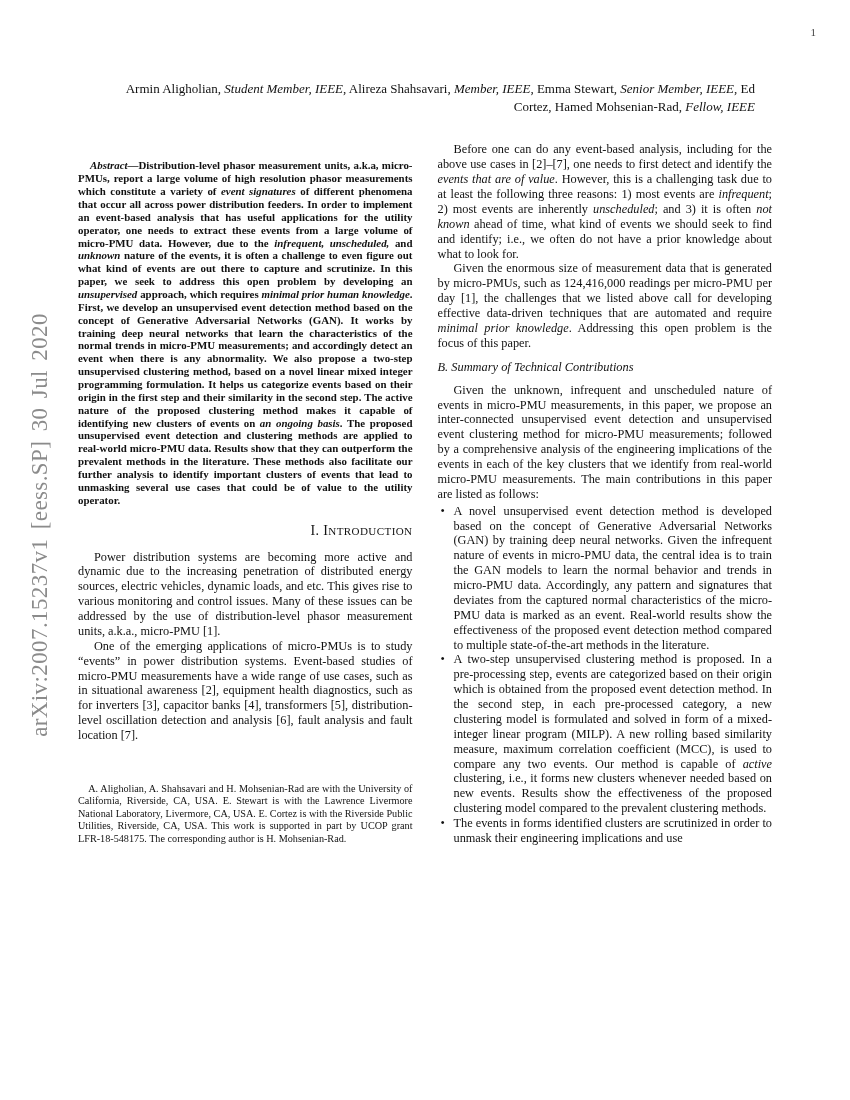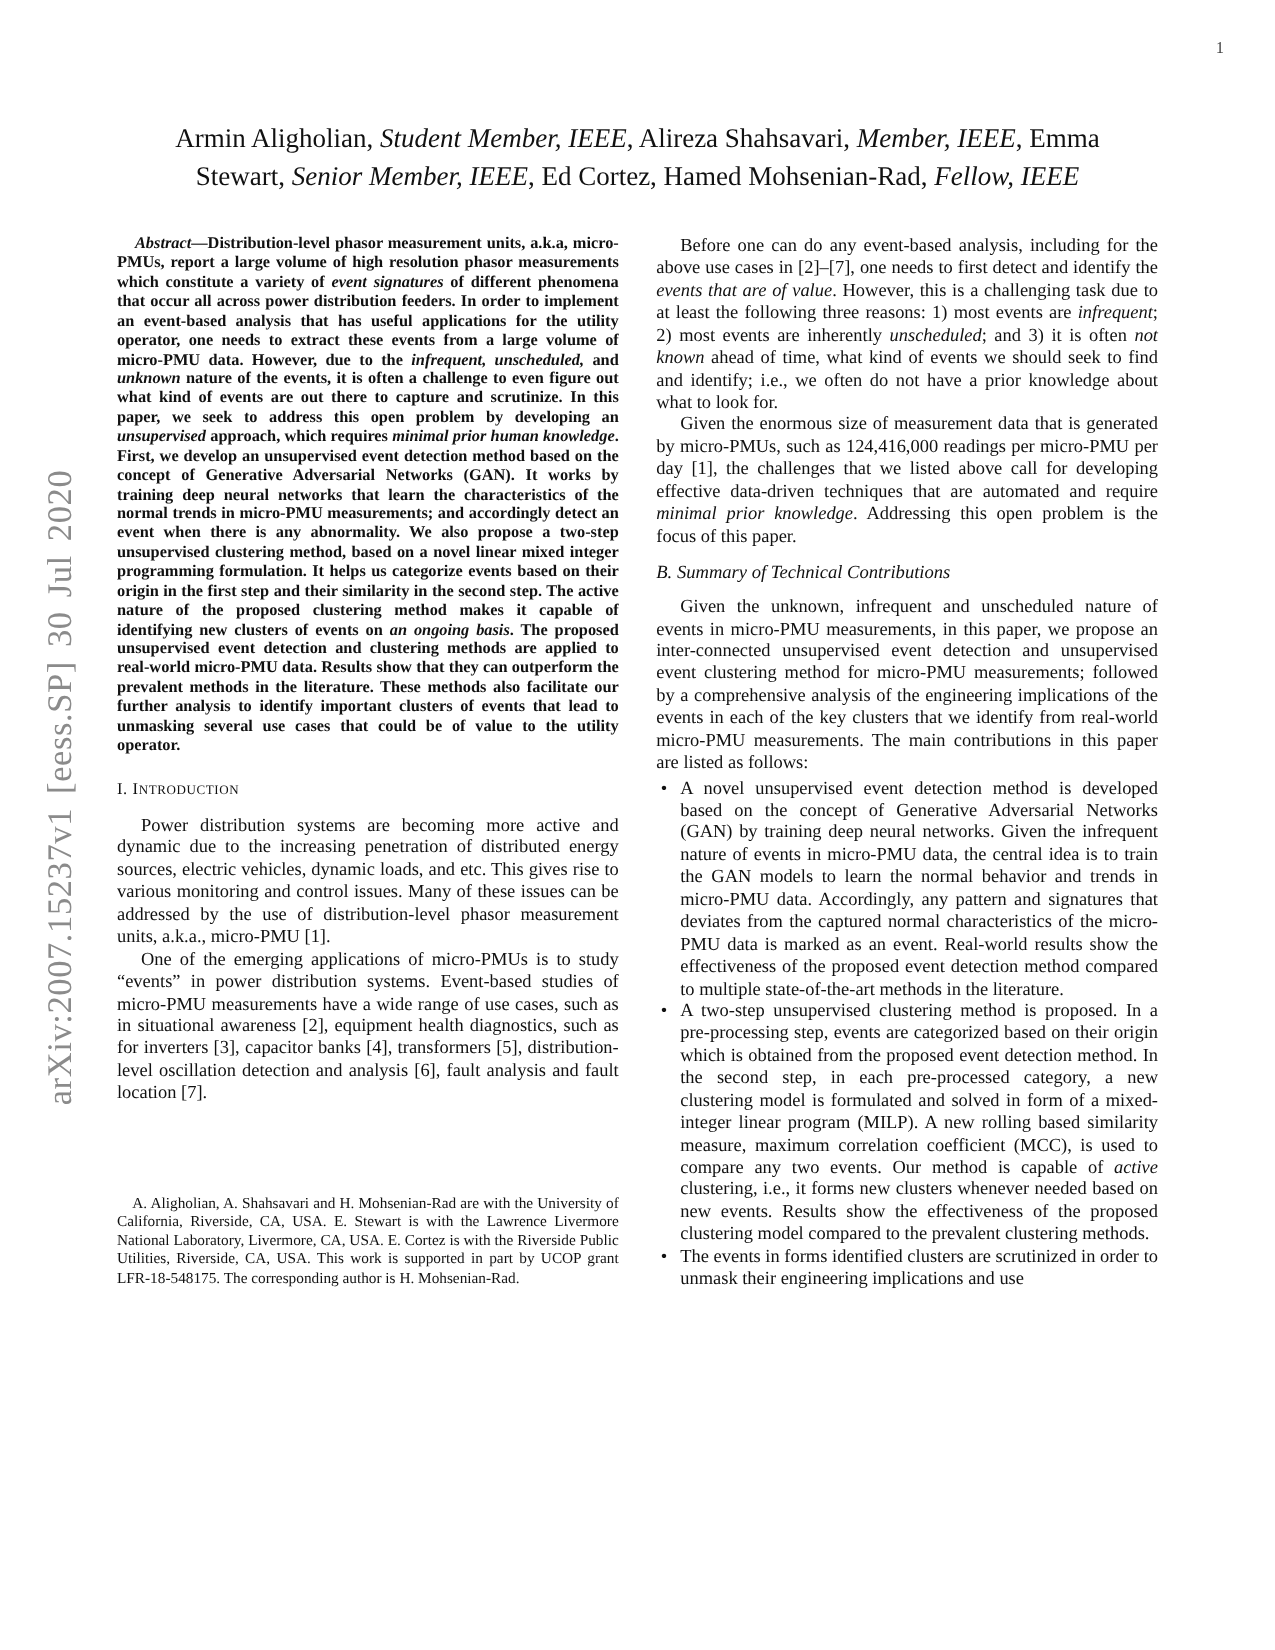--- a/index.html
+++ b/index.html
@@ -21,34 +21,34 @@
     transform:rotate(-90deg);
     font-size:23px; color:#8b8b8b; letter-spacing:0.4px; word-spacing:0.14em;
   }
 
   .titleblock { text-align:center; margin-top:24px; }
   .title {
     font-size:29px; font-weight:normal; line-height:1.22;
     max-width:700px; margin:0 auto;
   }
   .authors {
-    font-size:18px; line-height:1.4; margin:17px auto 0 auto; max-width:660px;
+    font-size:13px; line-height:1.4; margin:17px auto 0 auto; max-width:660px;text-align:right;
   }
 
   .columns { display:flex; gap:25px; margin-top:26px; align-items:stretch; }
   .col { flex:1 1 0; min-width:0; display:flex; flex-direction:column; }
 
   .abstract {
     font-size:10.9px; font-weight:bold; line-height:1.18;
-    text-align:justify; text-indent:1.1em; hyphens:auto;
+    text-align:justify; text-indent:1.1em; hyphens:auto;margin-top:17px;
   }
   .keywords { margin-top:10px; }
 
   .section-heading {
-    text-align:left; font-weight:normal; font-size:11px;
+    text-align:right; font-weight:normal; font-size:14px;
     letter-spacing:0.4px; margin-top:16px; margin-bottom:11px;
   }
   .sc { font-size:79%; }
 
   .subsection {
     font-style:italic; font-weight:normal; font-size:12.4px;
     margin:9px 0 8px 0;
   }
 
   .body { font-size:12.3px; line-height:1.21; text-align:justify; hyphens:auto; }

